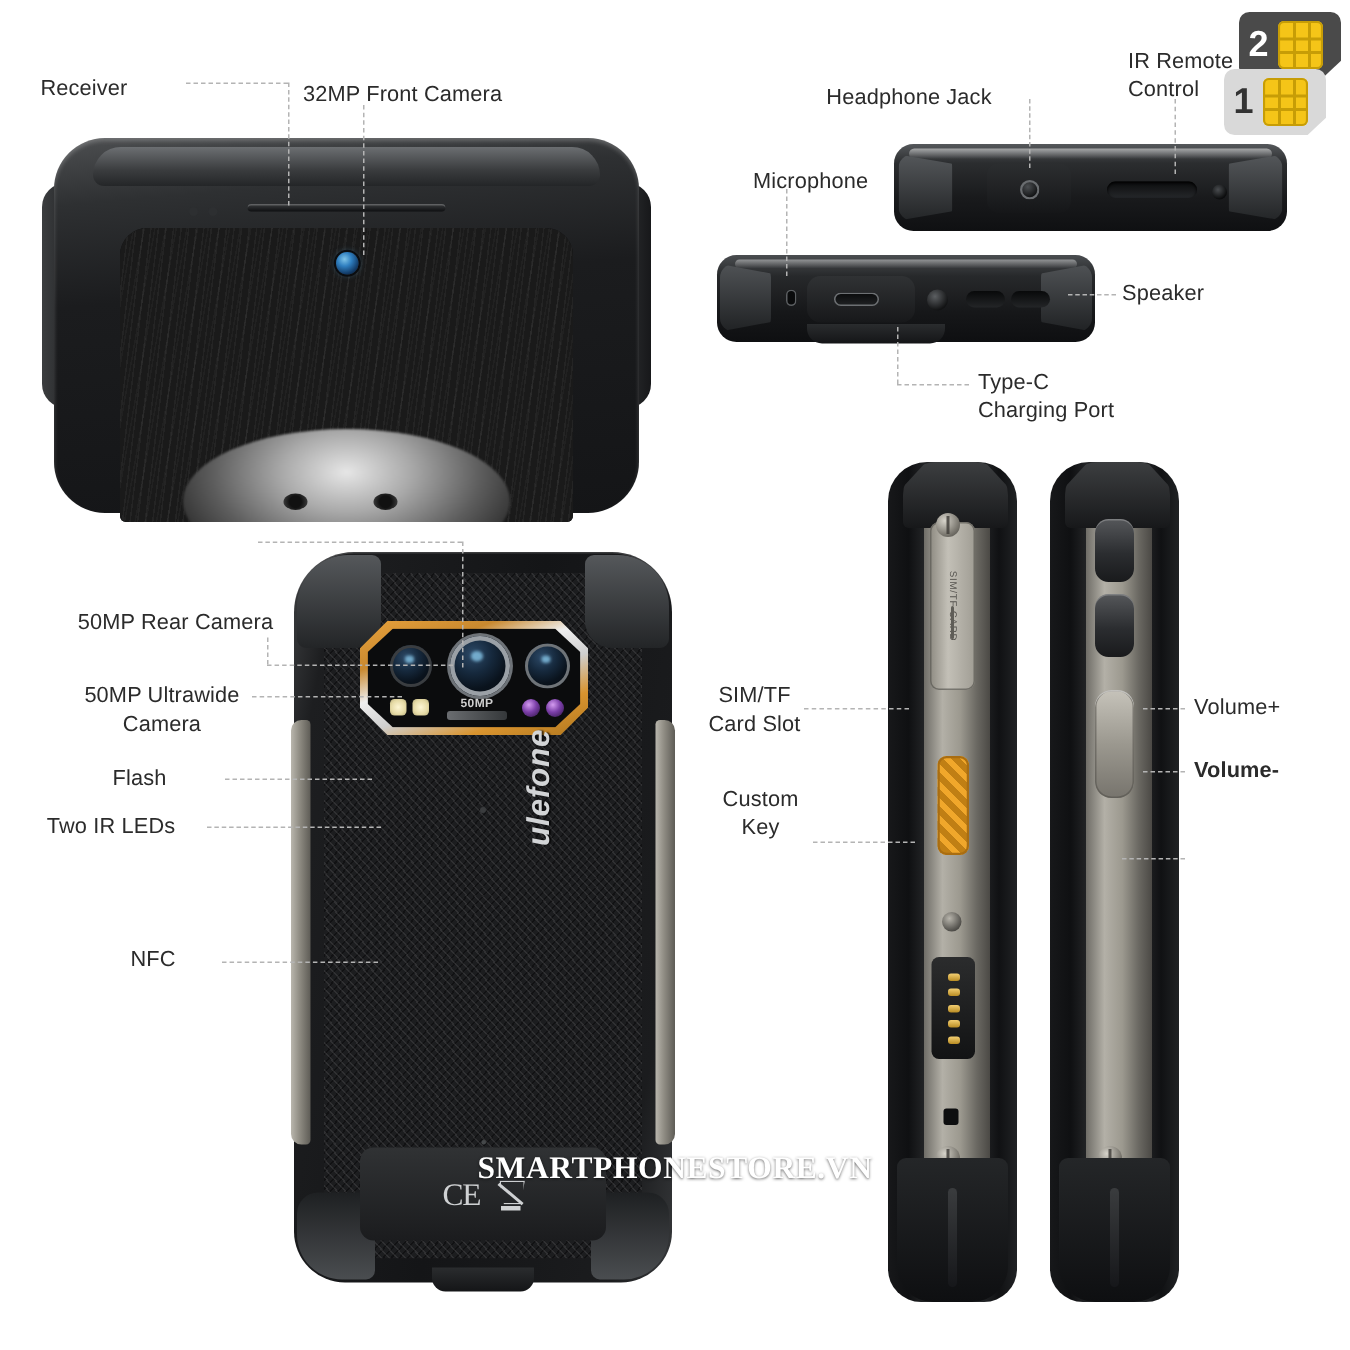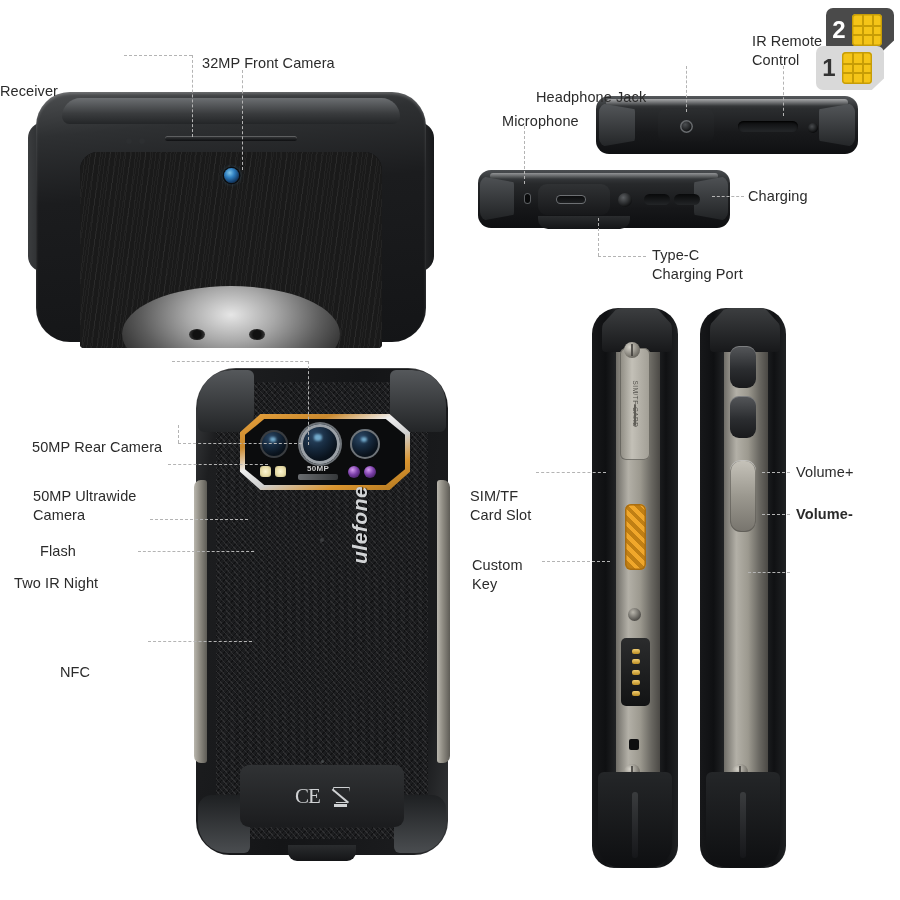--- a/index.html
+++ b/index.html
@@ -2,21 +2,21 @@
 <html><head>
 <meta charset="utf-8">
 <style>
   html,body{margin:0;padding:0;background:#fff;}
   body{width:900px;height:900px;position:relative;overflow:hidden;
        font-family:"Liberation Sans","DejaVu Sans",sans-serif;color:#2b2b2b;}
   .stage{position:absolute;inset:0;}
 
   .lbl{position:absolute;font-size:14.5px;line-height:19px;color:#2b2b2b;
        white-space:pre;letter-spacing:.1px;}
-  .lbl.r{text-align:left;margin-top:32px;}
+  .lbl.r{text-align:center;}
   .lbl.l{text-align:left;}
 
   
   .lead{position:absolute;}
   .lead.h{border-top:1px dashed #b4b4b4;height:0;}
   .lead.v{border-left:1px dashed #b4b4b4;width:0;}
 
   
   .front{position:absolute;left:36px;top:92px;width:390px;height:250px;}
   .front .body{position:absolute;inset:0;border-radius:34px;
@@ -117,21 +117,21 @@
      background:linear-gradient(180deg,#55585b,#232527);}
   .back .cornerTL{left:2px;border-radius:34px 6px 18px 6px;clip-path:polygon(0 22%,40% 0,100% 0,100% 100%,0 100%);}
   .back .cornerTR{right:2px;border-radius:6px 34px 6px 18px;clip-path:polygon(0 0,60% 0,100% 22%,100% 100%,0 100%);}
   .back .cornerBL,.back .cornerBR{position:absolute;bottom:2px;width:52px;height:58px;
      background:linear-gradient(0deg,#4a4d50,#1e2022);}
   .back .cornerBL{left:2px;border-radius:14px 6px 6px 30px;}
   .back .cornerBR{right:2px;border-radius:6px 14px 30px 6px;}
   .back .tab{position:absolute;left:50%;margin-left:-34px;bottom:-6px;width:68px;height:16px;
      border-radius:0 0 9px 9px;background:linear-gradient(180deg,#2a2c2e,#141517);}
 
-  .camMod{position:absolute;left:44px;top:46px;width:170px;height:76px;border-radius:2px;
+  .camMod{position:absolute;left:44px;top:46px;width:152px;height:76px;border-radius:2px;
      background:linear-gradient(160deg,#e8a23c 0%,#c9892f 25%,#efefef 42%,#cfcfcf 58%,#d9942f 78%,#b0771f 100%);
      padding:4px;box-sizing:border-box;
      clip-path:polygon(12% 0,88% 0,100% 24%,100% 76%,88% 100%,12% 100%,0 76%,0 24%);}
   .camMod .inner{position:absolute;inset:5px;border-radius:9px;background:#0b0c0d;
      clip-path:polygon(12% 0,88% 0,100% 24%,100% 76%,88% 100%,12% 100%,0 76%,0 24%);}
   .lens{position:absolute;border-radius:50%;
      background:radial-gradient(circle at 38% 30%,#2d4a68 0%,#16293d 34%,#0a131d 62%,#050a0f 100%);
      box-shadow:inset 0 0 0 2px #3a3d40;}
   .lens:after{content:"";position:absolute;left:36%;top:26%;width:20%;height:16%;border-radius:50%;
      background:rgba(140,205,240,.75);filter:blur(1px);}
@@ -315,21 +315,21 @@
     <div class="screw"></div>
     <div class="sp1"></div>
     <div class="sp2"></div>
     <div class="foot"></div>
   </div>
 
   <div class="lead v" style="left:524px;top:126px;height:58px;"></div>
   <div class="lbl l" style="left:502px;top:112px;">Microphone</div>
 
   <div class="lead h" style="left:712px;top:196px;width:32px;"></div>
-  <div class="lbl l" style="left:748px;top:187px;">Charging</div>
+  <div class="lbl l" style="left:748px;top:187px;">Speaker</div>
 
   <div class="lead v" style="left:598px;top:218px;height:38px;"></div>
   <div class="lead h" style="left:598px;top:256px;width:48px;"></div>
   <div class="lbl l" style="left:652px;top:246px;">Type-C
 Charging Port</div>
 
   <div class="back">
     <div class="shell"></div>
     <div class="carbon"></div>
     <div class="railL"></div>
@@ -378,25 +378,26 @@
   <div class="lbl r" style="left:32px;top:406px;width:170px;">50MP Rear Camera</div>
 
   <div class="lead h" style="left:168px;top:464px;width:100px;"></div>
   <div class="lbl r" style="left:33px;top:455px;width:150px;">50MP Ultrawide
 Camera</div>
 
   <div class="lead h" style="left:150px;top:519px;width:98px;"></div>
   <div class="lbl r" style="left:40px;top:510px;width:106px;">Flash</div>
 
   <div class="lead h" style="left:138px;top:551px;width:116px;"></div>
-  <div class="lbl r" style="left:14px;top:542px;width:120px;">Two IR Night</div>
+  <div class="lbl r" style="left:14px;top:542px;width:120px;">Two IR LEDs</div>
 
   <div class="lead h" style="left:148px;top:641px;width:104px;"></div>
   <div class="lbl r" style="left:60px;top:631px;width:84px;">NFC</div>
 
+  <div class="watermark">SMARTPHONESTORE.VN</div>
 
   <div class="side left">
     <div class="outer"></div>
     <div class="frame"></div>
     <div class="capT"></div>
     <div class="simTray">
       <span class="txt">SIM/TF CARD</span>
       <i class="pin"></i>
     </div>
     <div class="customKey"></div>

